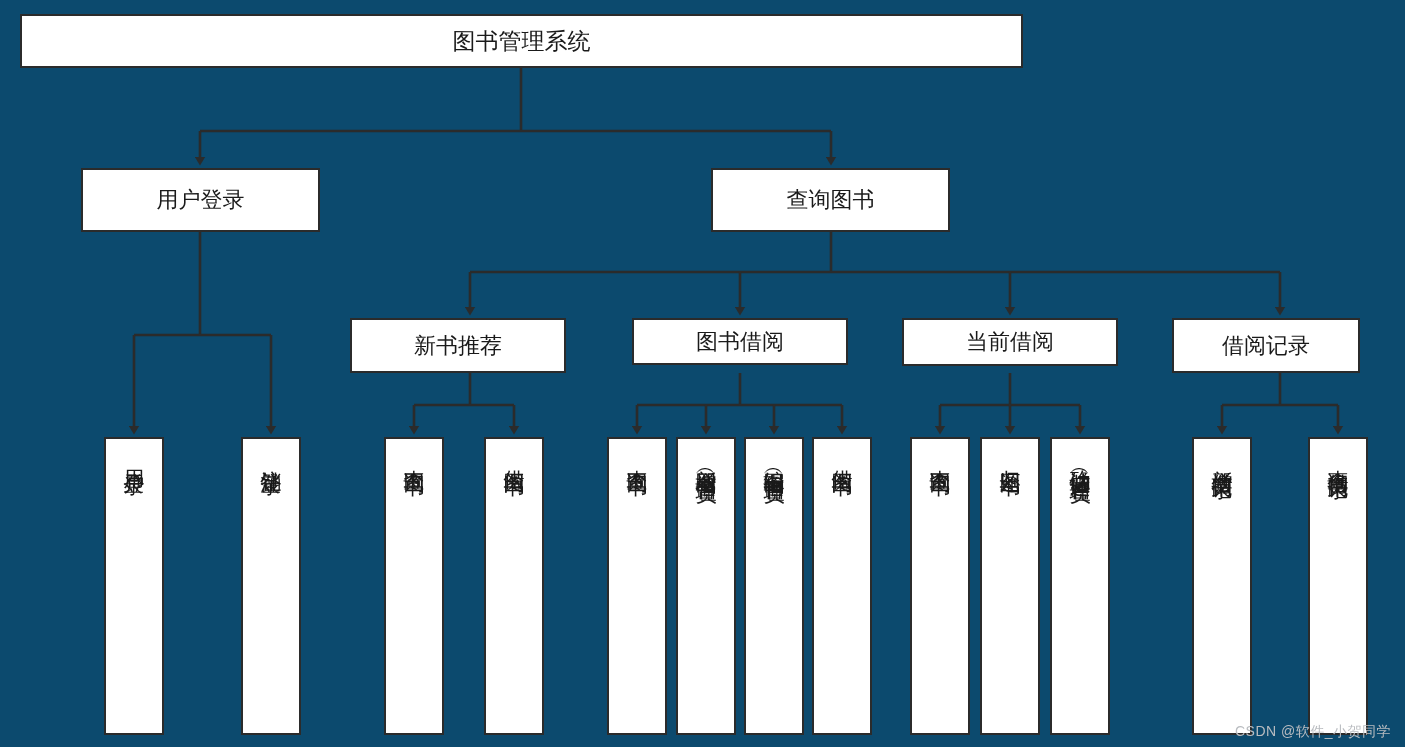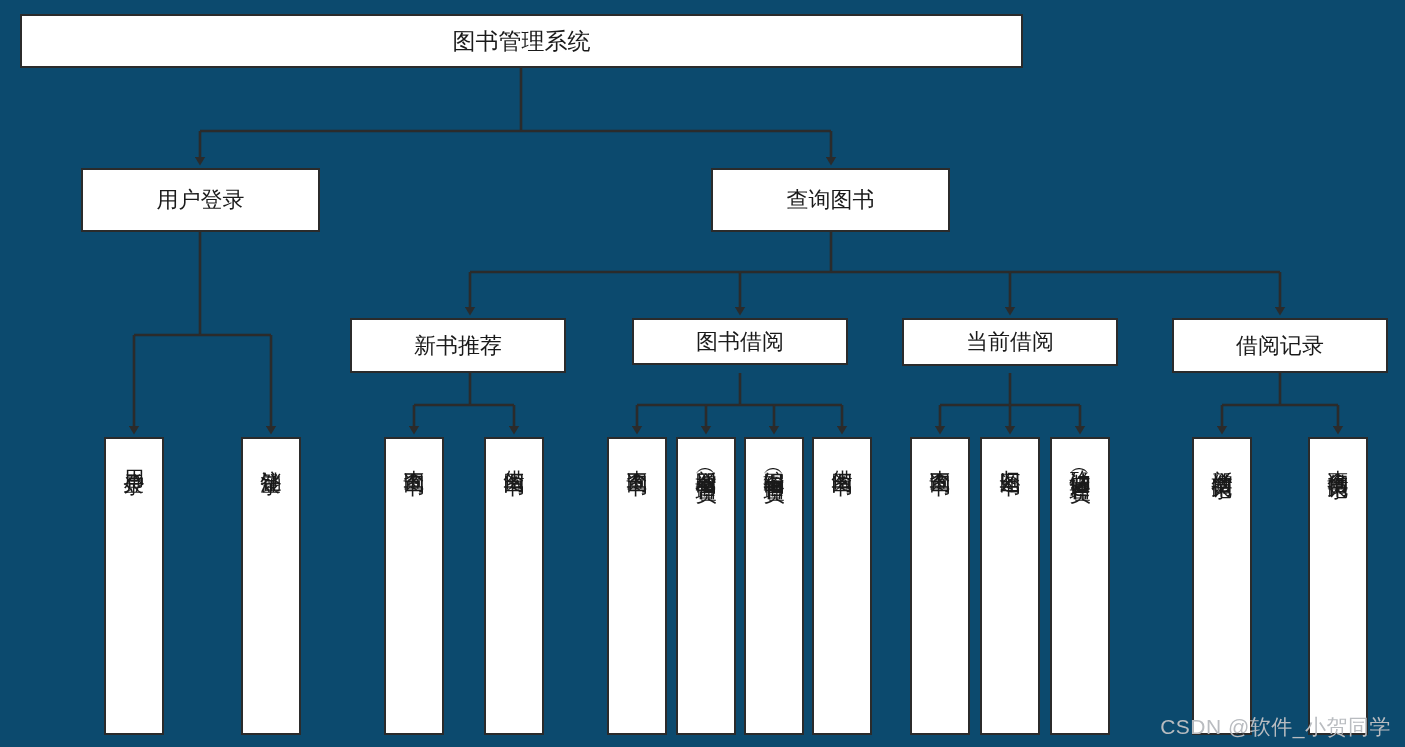--- a/index.html
+++ b/index.html
@@ -55,21 +55,21 @@
     text-orientation: upright;
     font-size: 21px;
     letter-spacing: 2px;
     line-height: 1.05;
     white-space: nowrap;
   }
   .watermark {
     position: absolute;
     right: 14px;
     bottom: 6px;
-    font-size: 21px;
+    font-size: 14px;
     color: #b9bcc0;
     letter-spacing: 0.5px;
     white-space: nowrap;
     pointer-events: none;
     margin-left: 40px;
   }
 </style>
 </head>
 <body>
 
@@ -138,21 +138,21 @@
 
   <div class="node horizontal" style="left:350px; top:318px; width:216px; height:55px;">
     <span class="node-label">新书推荐</span>
   </div>
   <div class="node horizontal" style="left:632px; top:318px; width:216px; height:47px;">
     <span class="node-label">图书借阅</span>
   </div>
   <div class="node horizontal" style="left:902px; top:318px; width:216px; height:48px;">
     <span class="node-label">当前借阅</span>
   </div>
-  <div class="node horizontal" style="left:1172px; top:318px; width:216px; height:55px;">
+  <div class="node horizontal" style="left:1172px; top:318px; width:188px; height:55px;">
     <span class="node-label">借阅记录</span>
   </div>
 
   <div class="node vertical" style="left:104px; top:437px; width:60px; height:298px;">
     <span class="node-label">用户登录</span>
   </div>
   <div class="node vertical" style="left:241px; top:437px; width:60px; height:298px;">
     <span class="node-label">注销登录</span>
   </div>
 

